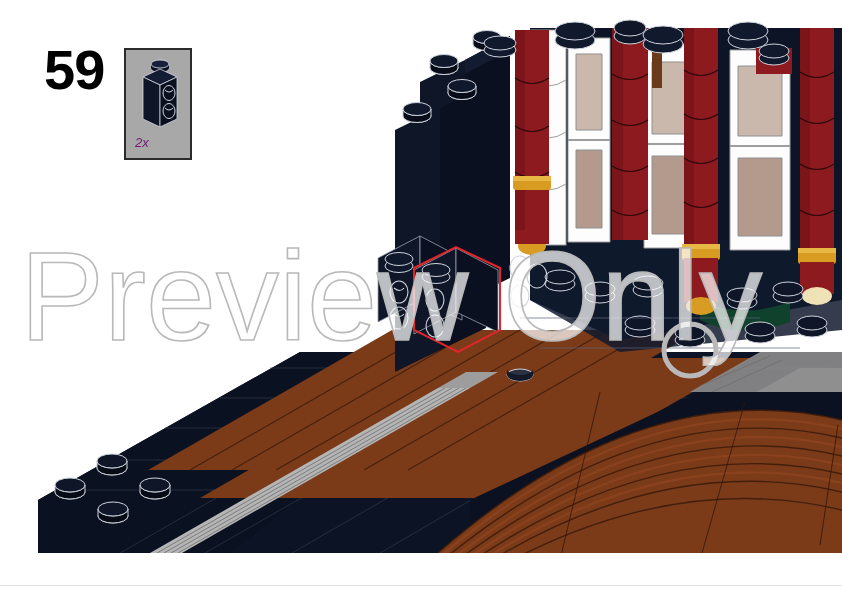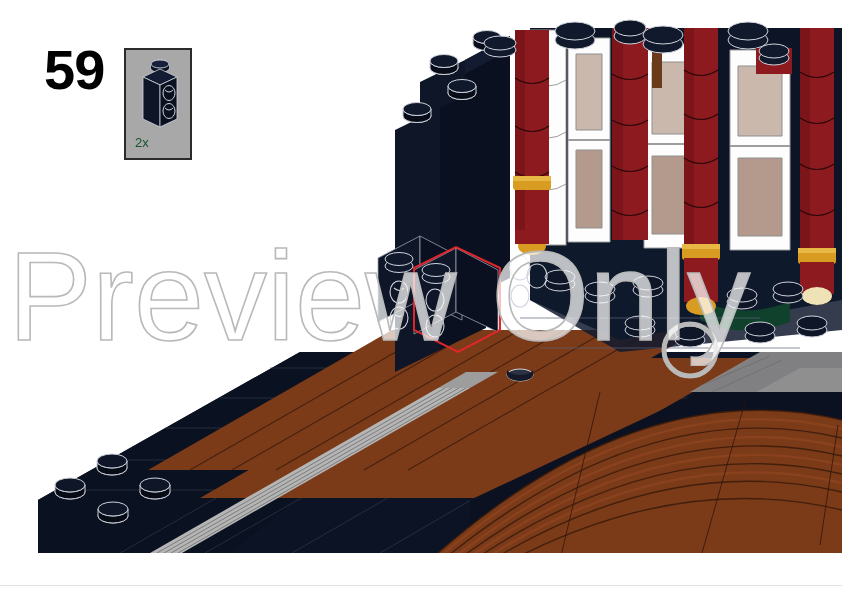--- a/index.html
+++ b/index.html
@@ -63,38 +63,39 @@
     left: 12px;
     top: 9px;
     width: 44px;
     height: 76px;
   }
   #callout-qty {
     position: absolute;
     left: 9px;
     bottom: 8px;
     font-size: 13px;
-    color: #14532d;
+    color: #701a75;
     font-family: "Liberation Sans", sans-serif;
+    font-style: italic;
   }
 
   
   #model-area {
     position: absolute;
     left: 0px;
     top: 0px;
     width: 842px;
     height: 560px;
   }
   #model-svg { display: block; }
 
   
   #watermark {
     position: absolute;
-    left: 0px;
+    left: 12px;
     top: 236px;
     width: 830px;
     height: 130px;
     pointer-events: none;
   }
   #watermark svg { display: block; }
   .wm-text {
     font-family: "Liberation Sans", sans-serif;
     font-size: 126px;
     font-weight: normal;

